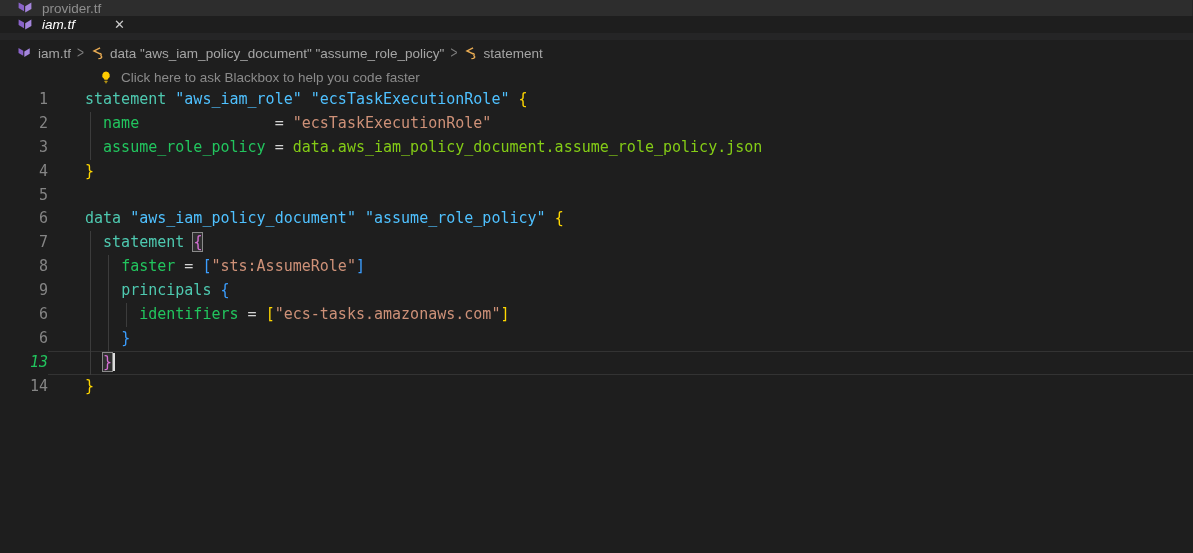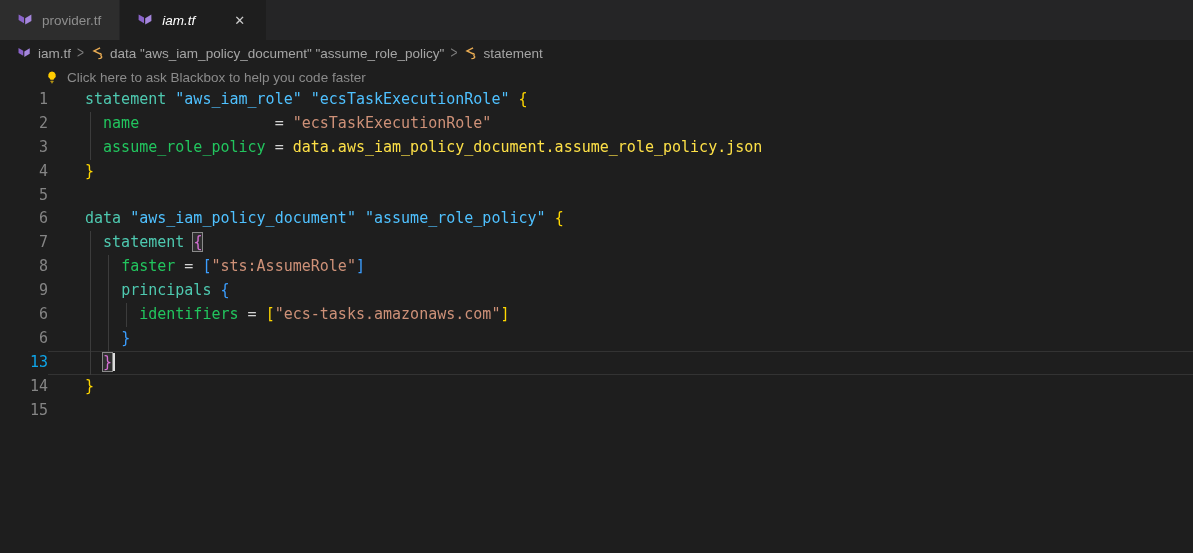--- a/index.html
+++ b/index.html
@@ -1,52 +1,52 @@
 <!DOCTYPE html>
 <html><head>
 <meta charset="utf-8">
 <style>
   html,body{margin:0;padding:0;background:#1e1e1e;}
   #screen{position:relative;width:1193px;height:553px;background:#1e1e1e;overflow:hidden;
           font-family:"Liberation Sans",sans-serif;}
 
   
-  .tabbar{height:40px;background:#252526;display:flex;align-items:stretch;}
+  .tabbar{height:40px;background:#252526;display:flex;align-items:stretch;flex-direction:column;}
   .tab{display:flex;align-items:center;gap:8px;padding:0 18px;font-size:13.5px;cursor:default;}
   .tab.inactive{background:#2d2d2d;color:#8e8e8e;border-right:1px solid #252526;}
   .tab.active{background:#1e1e1e;color:#ffffff;}
   .tab.active .tab-label{font-style:italic;}
   .tab-close{margin-left:28px;color:#cccccc;font-size:13px;line-height:1;padding:2px 3px;border-radius:3px;}
 
   
   .breadcrumbs{height:26px;background:#1e1e1e;display:flex;align-items:center;gap:6px;
                padding-left:18px;font-size:13.5px;color:#a5a5a5;}
   .crumb-sep{color:#7e7e7e;font-size:12px;transform:scaleY(1.3);display:inline-block;}
 
   
-  .hintrow{height:22px;display:flex;align-items:center;gap:8px;padding-left:45px;
+  .hintrow{height:22px;display:flex;align-items:center;gap:8px;padding-left:99px;
            font-size:13.5px;color:#8b8b8b;}
 
   
   .editor{position:relative;}
   .line{display:flex;height:23.9px;line-height:23.9px;
         font-family:"DejaVu Sans Mono","Liberation Mono",monospace;font-size:15px;}
   .ln{flex:none;width:48px;text-align:right;color:#858585;user-select:none;}
-  .line.current .ln{color:#0ea5e9;}
+  .line.current .ln{color:#22c55e;font-style:italic;}
   .code{flex:1;position:relative;padding-left:37px;white-space:pre;color:#d4d4d4;}
   .line.current .code{box-shadow:inset 0 1px 0 #333333, inset 0 -1px 0 #333333;}
   .guide{position:absolute;top:0;bottom:0;width:1px;background:#3c3c3c;}
 
   
   .tk-kw{color:#4ec9b0;}      
   .tk-lb{color:#4fc1ff;}      
   .tk-pr{color:#22c55e;}      
   .tk-op{color:#d4d4d4;}      
   .tk-st{color:#ce9178;}      
-  .tk-ex{color:#fde047;}      
+  .tk-ex{color:#84cc16;}      
   .tk-b1{color:#ffd700;}      
   .tk-b2{color:#d670d6;}      
   .tk-b3{color:#3b9eff;}      
   .tk-pl{color:#d4d4d4;}
   .match{outline:1px solid #8a8a8a;background:rgba(255,255,255,0.08);}
   .cursor{display:inline-block;width:2px;height:18px;background:#dcdcdc;
           vertical-align:-4px;margin-left:1px;}
   svg{flex:none;}
 </style>
 </head>
@@ -148,20 +148,16 @@
           <div class="code"><span class="guide" style="left: 42px;"></span><span class="guide" style="left: 60px;"></span><span class="tk-pl">    </span><span class="tk-b3">}</span></div>
         </div>
         <div class="line current">
           <div class="ln">13</div>
           <div class="code"><span class="guide" style="left: 42px;"></span><span class="tk-pl">  </span><span class="tk-b2 match">}</span><span class="cursor"></span></div>
         </div>
         <div class="line">
           <div class="ln">14</div>
           <div class="code"><span class="tk-b1">}</span></div>
         </div>
-        <div class="line">
-          <div class="ln">15</div>
-          <div class="code"></div>
-        </div>
       </div>
   </div>
 
 </div>
 
 </body></html>

